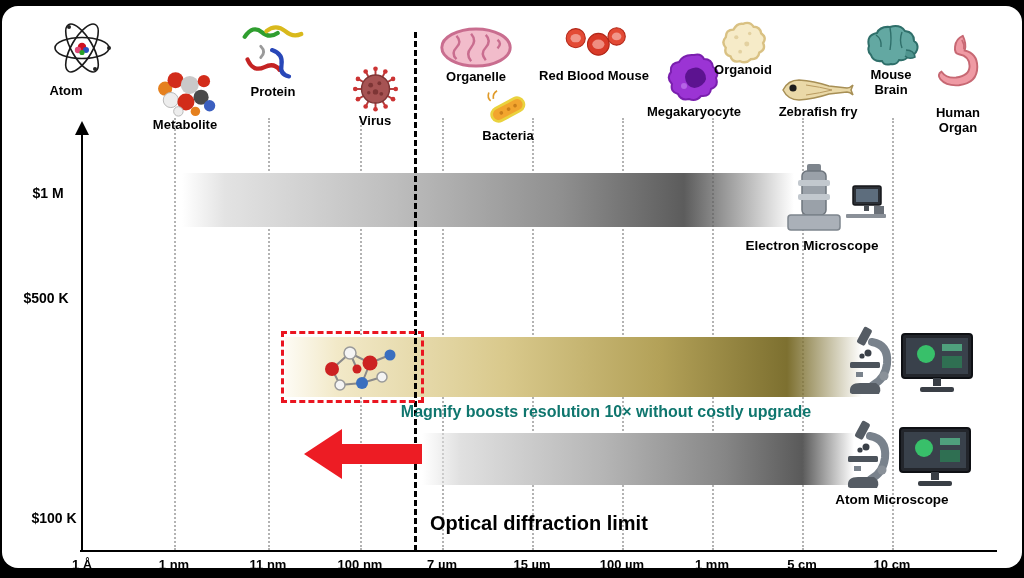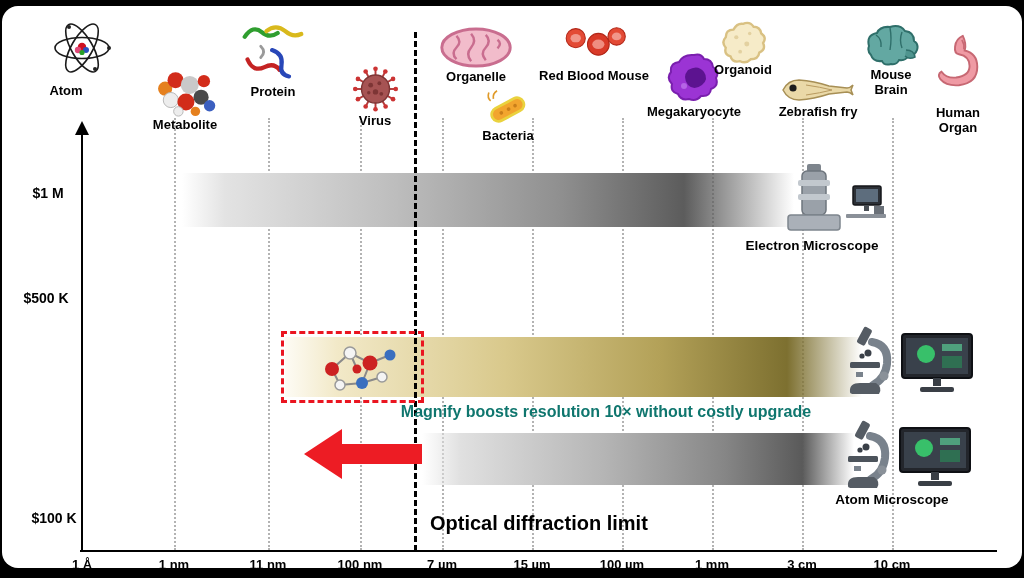--- a/index.html
+++ b/index.html
@@ -107,21 +107,21 @@
   <div class="price yp2">$100 K</div>
 
   <div class="tick xt0">1 Å</div>
   <div class="tick xt1">1 nm</div>
   <div class="tick xt2">11 nm</div>
   <div class="tick xt3">100 nm</div>
   <div class="tick xt4">7 µm</div>
   <div class="tick xt5">15 µm</div>
   <div class="tick xt6">100 µm</div>
   <div class="tick xt7">1 mm</div>
-  <div class="tick xt8">3 cm</div>
+  <div class="tick xt8">5 cm</div>
   <div class="tick xt9">10 cm</div>
 
   <div class="icon ic0">
     <svg viewBox="0 0 60 60">
       <g fill="none" stroke="#1a1a1a" stroke-width="1.6">
         <ellipse cx="30" cy="30" rx="27" ry="10.5"></ellipse>
         <ellipse cx="30" cy="30" rx="27" ry="10.5" transform="rotate(60 30 30)"></ellipse>
         <ellipse cx="30" cy="30" rx="27" ry="10.5" transform="rotate(120 30 30)"></ellipse>
       </g>
       <circle cx="30" cy="29" r="4.2" fill="#cf1020"></circle>

